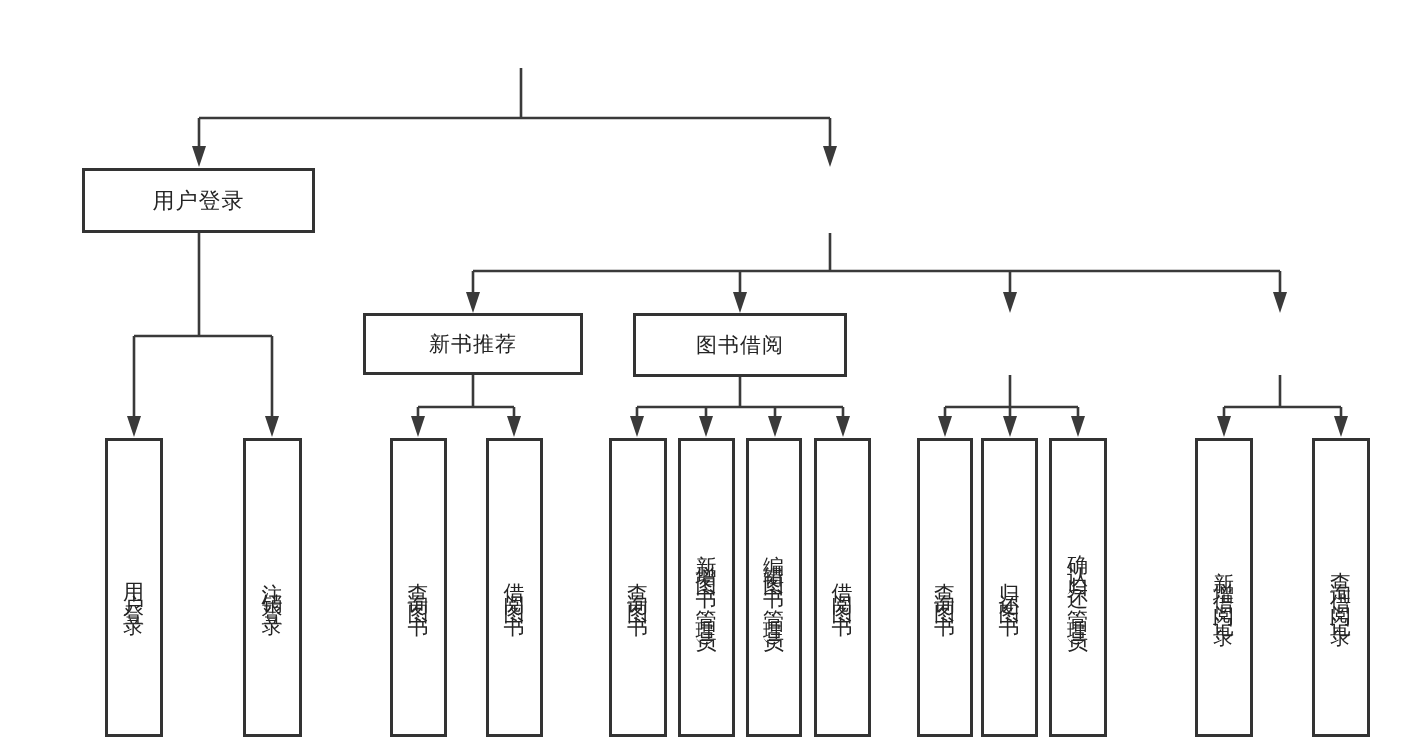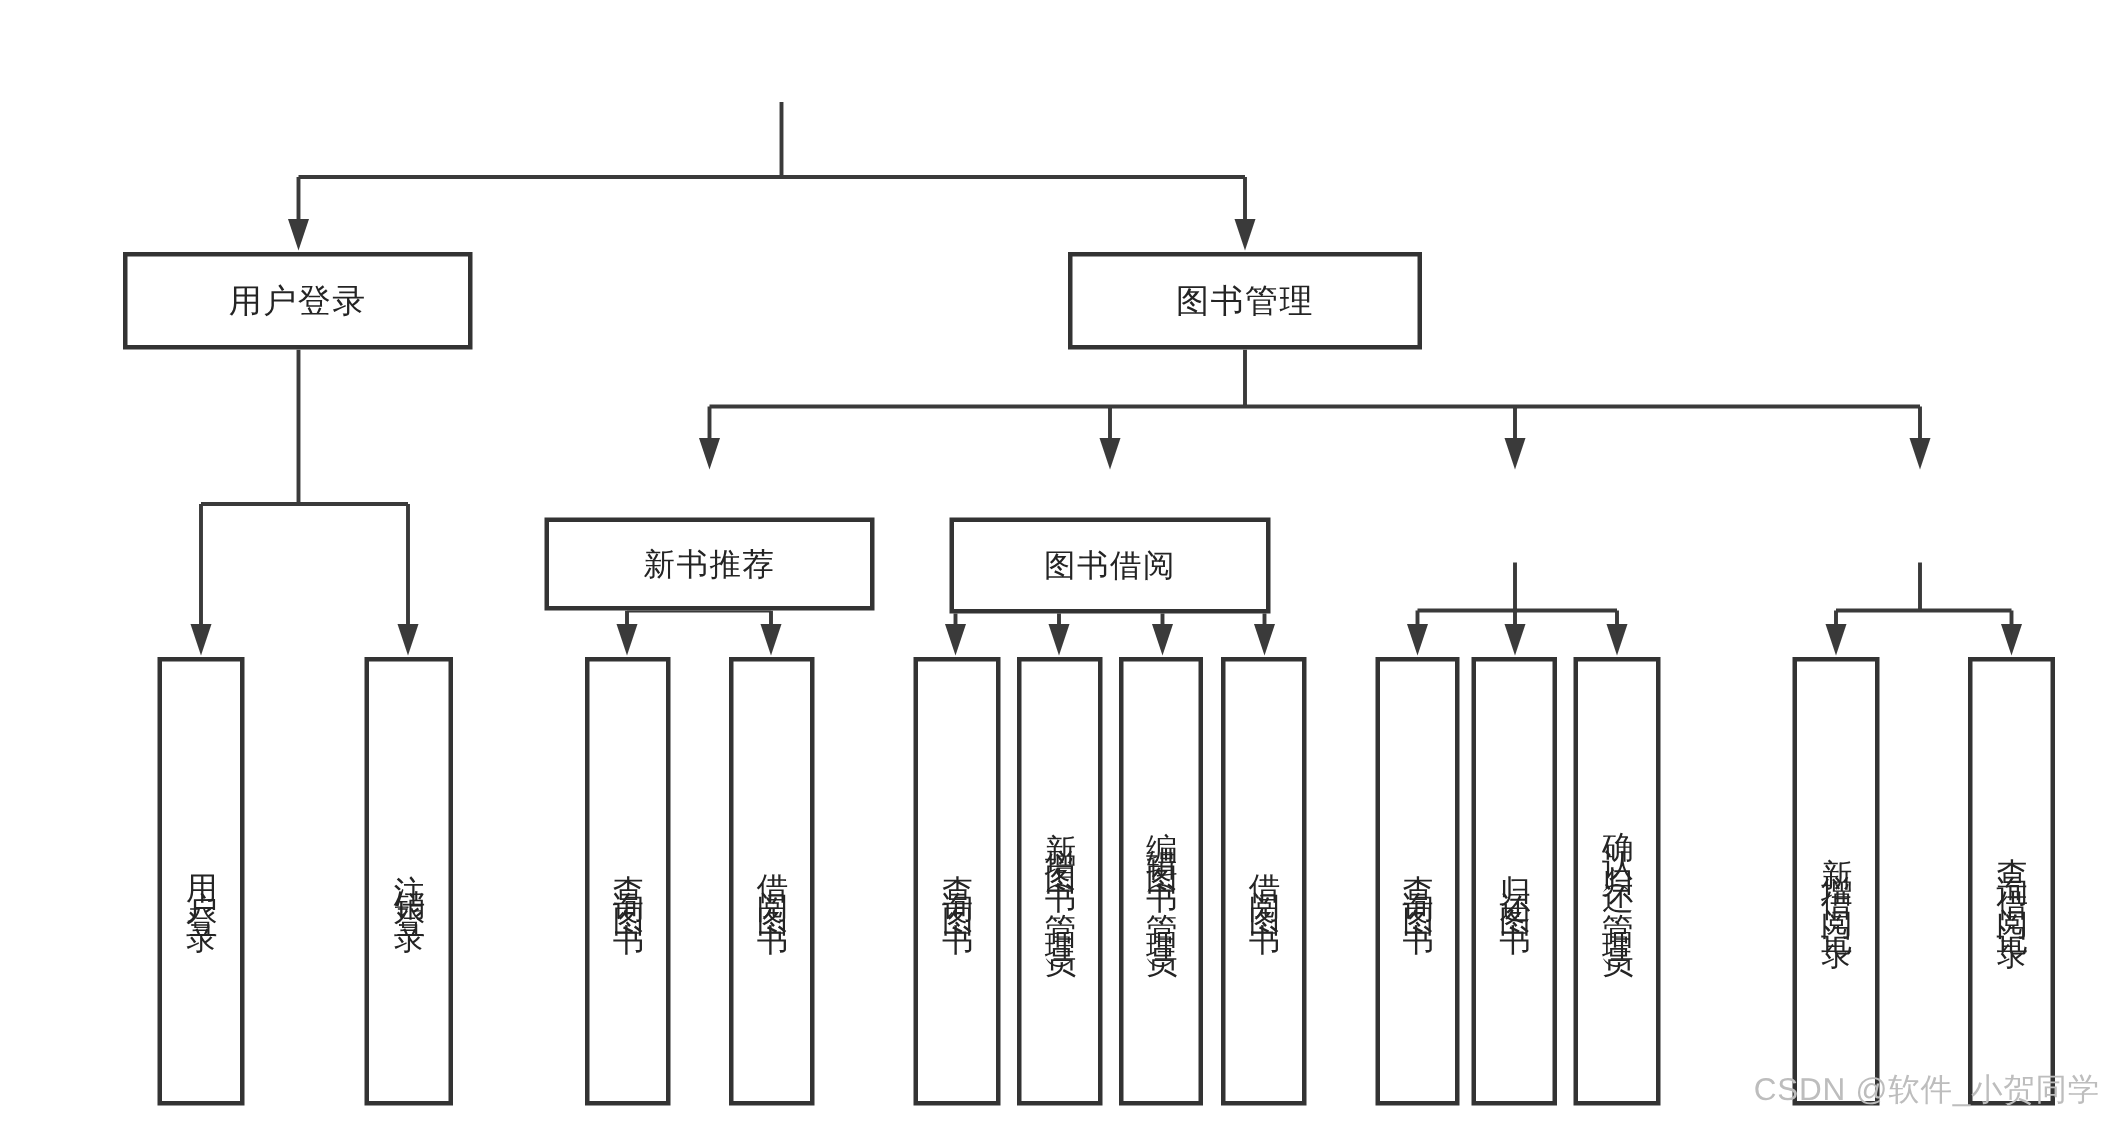--- a/index.html
+++ b/index.html
@@ -15,21 +15,21 @@
   }
   .connectors{position:absolute; left:0; top:0; width:1405px; height:747px;}
   .connectors path{stroke:var(--line); stroke-width:2.6; fill:none;}
   .connectors polygon{fill:var(--line); stroke:none;}
   .box{
     position:absolute; box-sizing:border-box;
     background:#ffffff; border:3px solid var(--border);
     display:flex; align-items:center; justify-content:center;
     font-size:22px; letter-spacing:1px; z-index:2;
   }
-  .lvl3{font-size:21px;margin-top:32px;}
+  .lvl3{font-size:21px;}
   .leaf{top:438px; height:299px;}
   .vtext{
     writing-mode:vertical-rl; text-orientation:mixed;
     font-size:21px; letter-spacing:11px; line-height:1;
   }
   .watermark{
     position:absolute; top:712px; right:5px; z-index:4;
     color:var(--watermark); font-size:21px; letter-spacing:0.5px;
     white-space:nowrap;
   }
@@ -77,21 +77,20 @@
     </g>
     <g>
       <path d="M1280 375 V407 M1224 407 H1341 M1224 407 V418 M1341 407 V418"></path>
       <polygon points="1217,416 1231,416 1224,437"></polygon>
       <polygon points="1334,416 1348,416 1341,437"></polygon>
     </g>
   </svg>
 
 
   <div class="box" style="left:82px;top:168px;width:233px;height:65px">用户登录</div>
-  <div class="box" style="left:712px;top:168px;width:236px;height:65px">图书管理</div>
 
   <div class="box lvl3" style="left:363px;top:313px;width:220px;height:62px">新书推荐</div>
   <div class="box lvl3" style="left:633px;top:313px;width:214px;height:64px">图书借阅</div>
 
   <div class="box leaf" style="left:105px;width:58px">
     <span class="vtext">用户登录</span>
   </div>
   <div class="box leaf" style="left:243px;width:59px">
     <span class="vtext">注销登录</span>
   </div>
@@ -126,15 +125,14 @@
     <span class="vtext">确认归还（管理员）</span>
   </div>
 
   <div class="box leaf" style="left:1195px;width:58px">
     <span class="vtext">新增借阅记录</span>
   </div>
   <div class="box leaf" style="left:1312px;width:58px">
     <span class="vtext">查询借阅记录</span>
   </div>
 
-  <div class="watermark">CSDN @软件_小贺同学</div>
 
 </div>
 
 </body></html>

